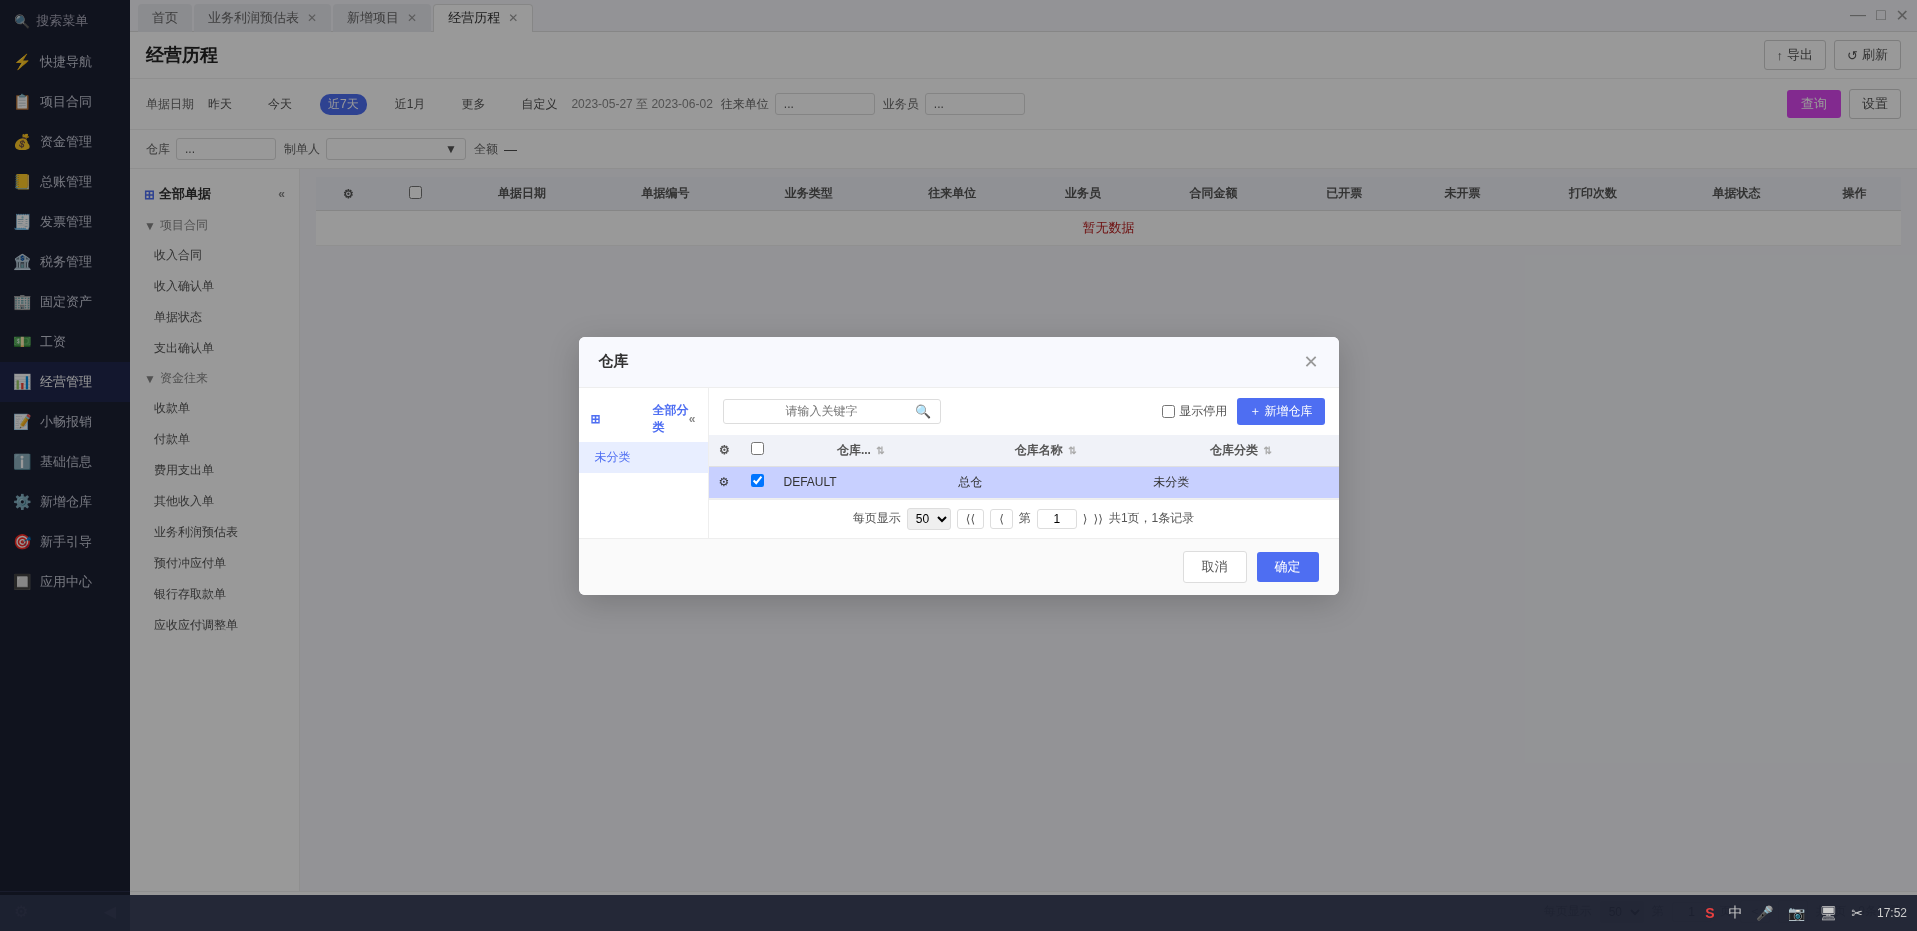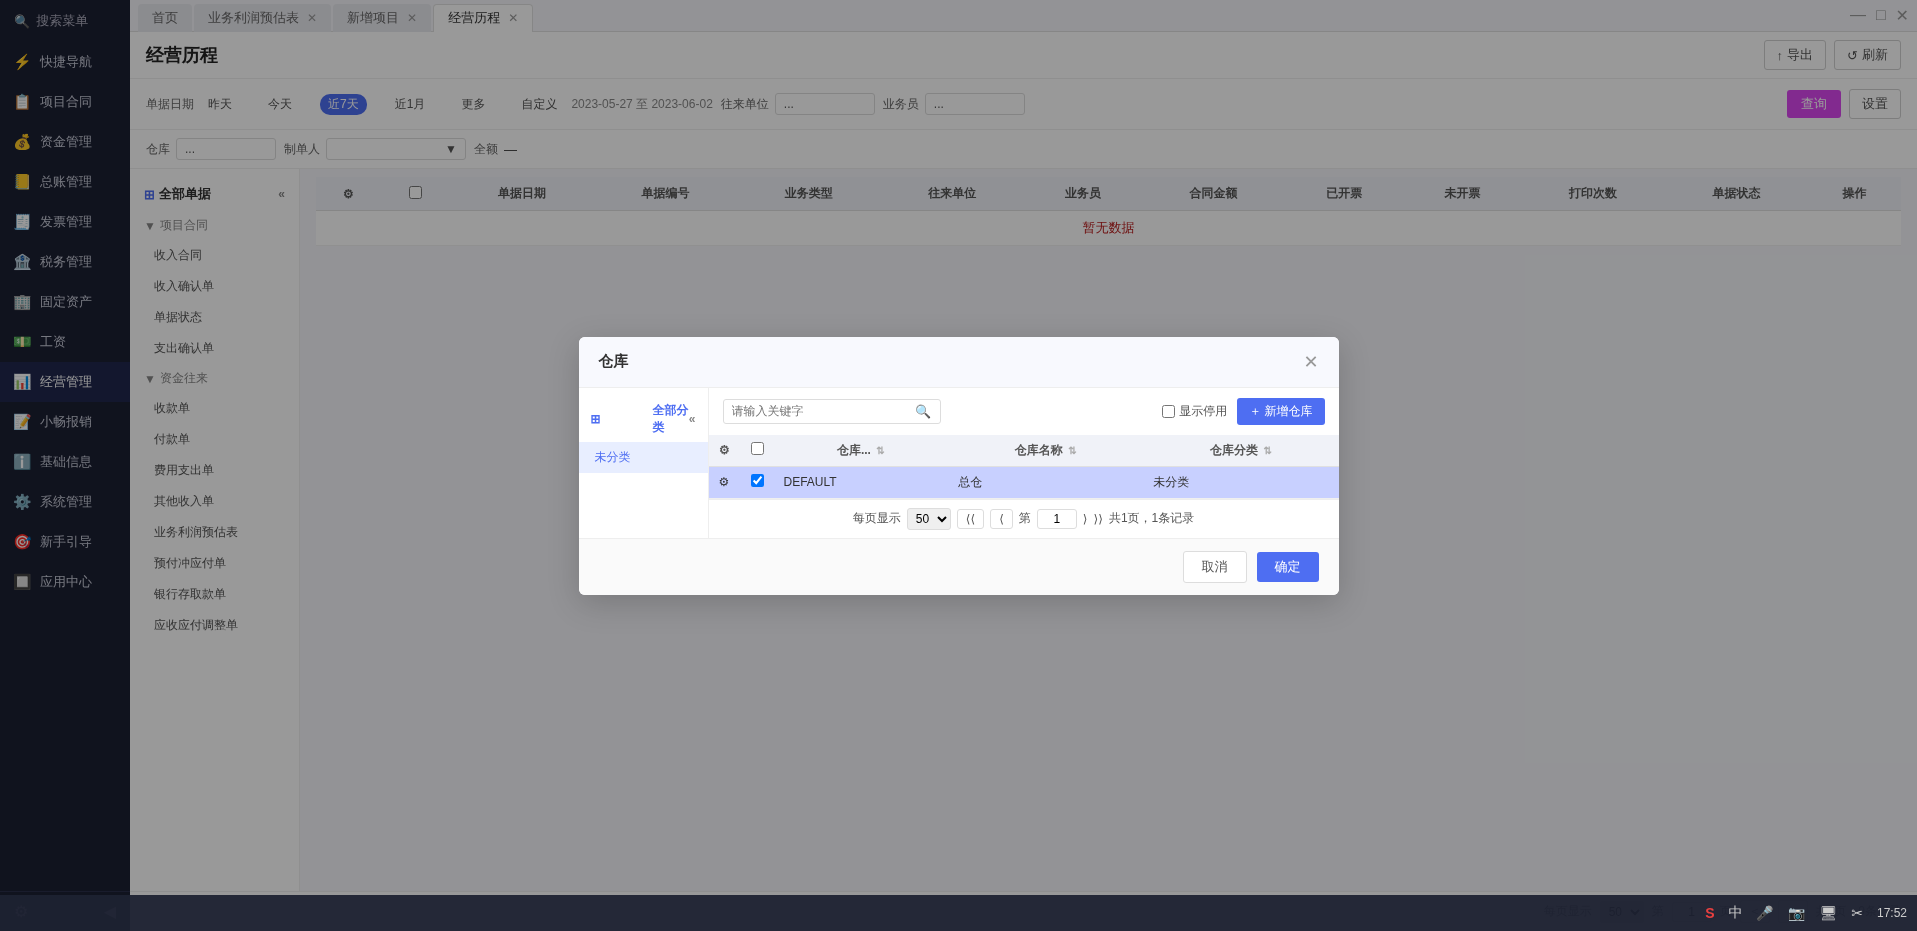--- a/index.html
+++ b/index.html
@@ -77,21 +77,21 @@
     .modal-left { width: 130px; border-right: 1px solid #eee; padding: 8px 0; display: flex; flex-direction: column; overflow-y: auto; }
     .modal-left-header { display: flex; align-items: center; justify-content: space-between; padding: 6px 12px; font-size: 12px; color: #4e6ef2; font-weight: 600; }
     .modal-left-item { padding: 7px 16px; font-size: 12px; color: #333; cursor: pointer; }
     .modal-left-item.active { background: #e8eeff; color: #4e6ef2; }
     .modal-collapse-btn { cursor: pointer; color: #888; font-size: 12px; }
 
     
     .modal-right { flex: 1; display: flex; flex-direction: column; }
     .modal-toolbar { display: flex; align-items: center; justify-content: space-between; padding: 10px 14px; }
     .modal-search { display: flex; align-items: center; border: 1px solid #ddd; border-radius: 3px; padding: 4px 8px; gap: 4px; }
-    .modal-search input { border: none; outline: none; font-size: 12px; width: 180px; background: transparent; }
+    .modal-search input { border: none; outline: none; font-size: 12px; width: 180px; background: transparent; text-align: center; }
     .modal-search-icon { color: #999; font-size: 13px; }
     .modal-options { display: flex; align-items: center; gap: 10px; }
     .modal-checkbox-label { display: flex; align-items: center; gap: 4px; font-size: 12px; color: #555; cursor: pointer; }
     .btn-add { background: #4e6ef2; color: #fff; border: none; padding: 5px 12px; border-radius: 3px; cursor: pointer; font-size: 12px; display: flex; align-items: center; gap: 4px; }
 
     
     .modal-table { flex: 1; overflow: auto; }
     .modal-table table { width: 100%; border-collapse: collapse; }
     .modal-table th { background: #f0f2f8; padding: 7px 10px; font-size: 12px; color: #555; border-bottom: 1px solid #e0e0e0; white-space: nowrap; }
     .modal-table td { padding: 7px 10px; font-size: 12px; border-bottom: 1px solid #f0f0f0; color: #333; }
@@ -168,21 +168,21 @@
     <div class="sidebar-item">
       <span class="icon">📝</span>
       <span>小畅报销</span>
     </div>
     <div class="sidebar-item">
       <span class="icon">ℹ️</span>
       <span>基础信息</span>
     </div>
     <div class="sidebar-item">
       <span class="icon">⚙️</span>
-      <span>系统管理</span>
+      <span>新增仓库</span>
     </div>
     <div class="sidebar-item">
       <span class="icon">🎯</span>
       <span>新手引导</span>
     </div>
     <div class="sidebar-item">
       <span class="icon">🔲</span>
       <span>应用中心</span>
     </div>
     <div class="sidebar-bottom">

